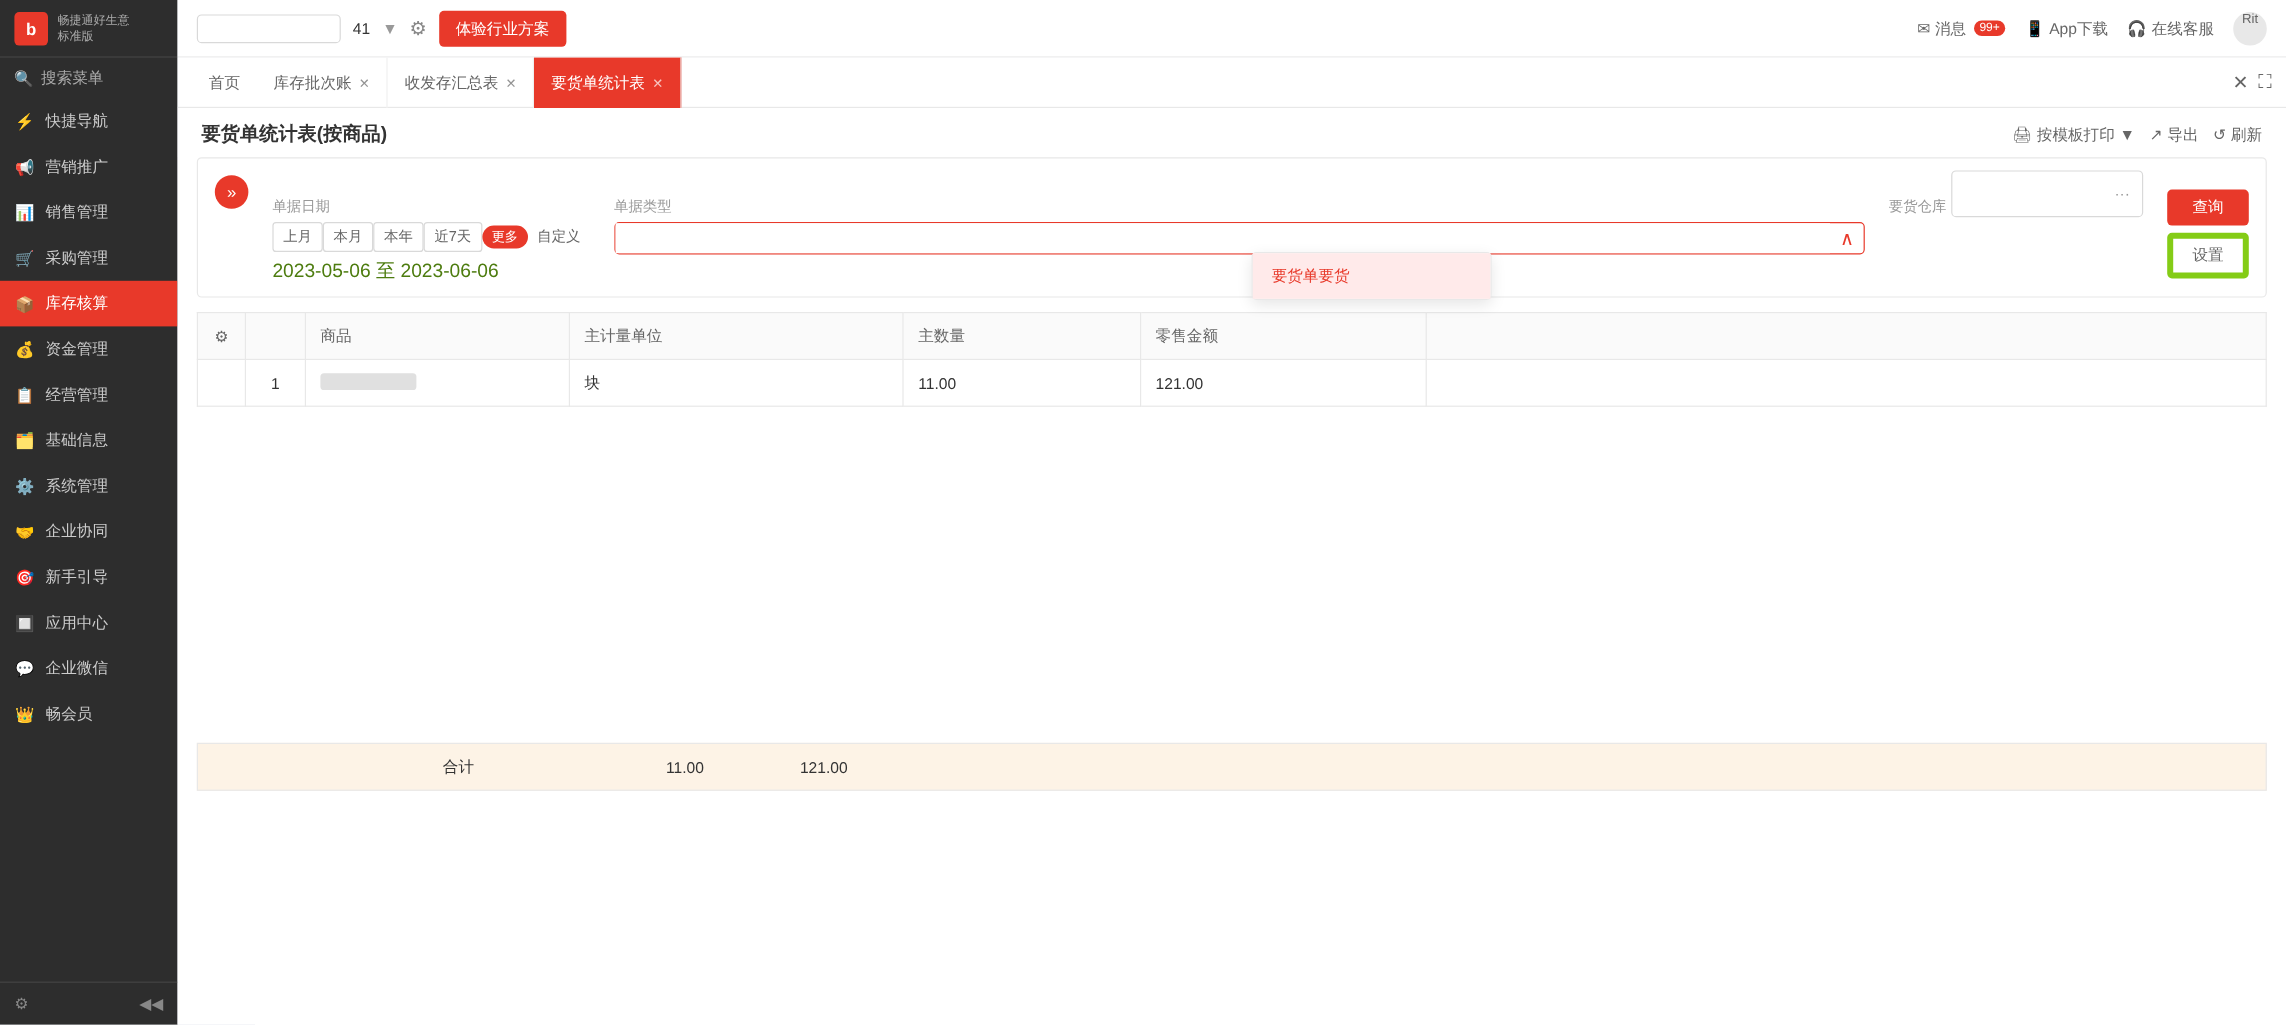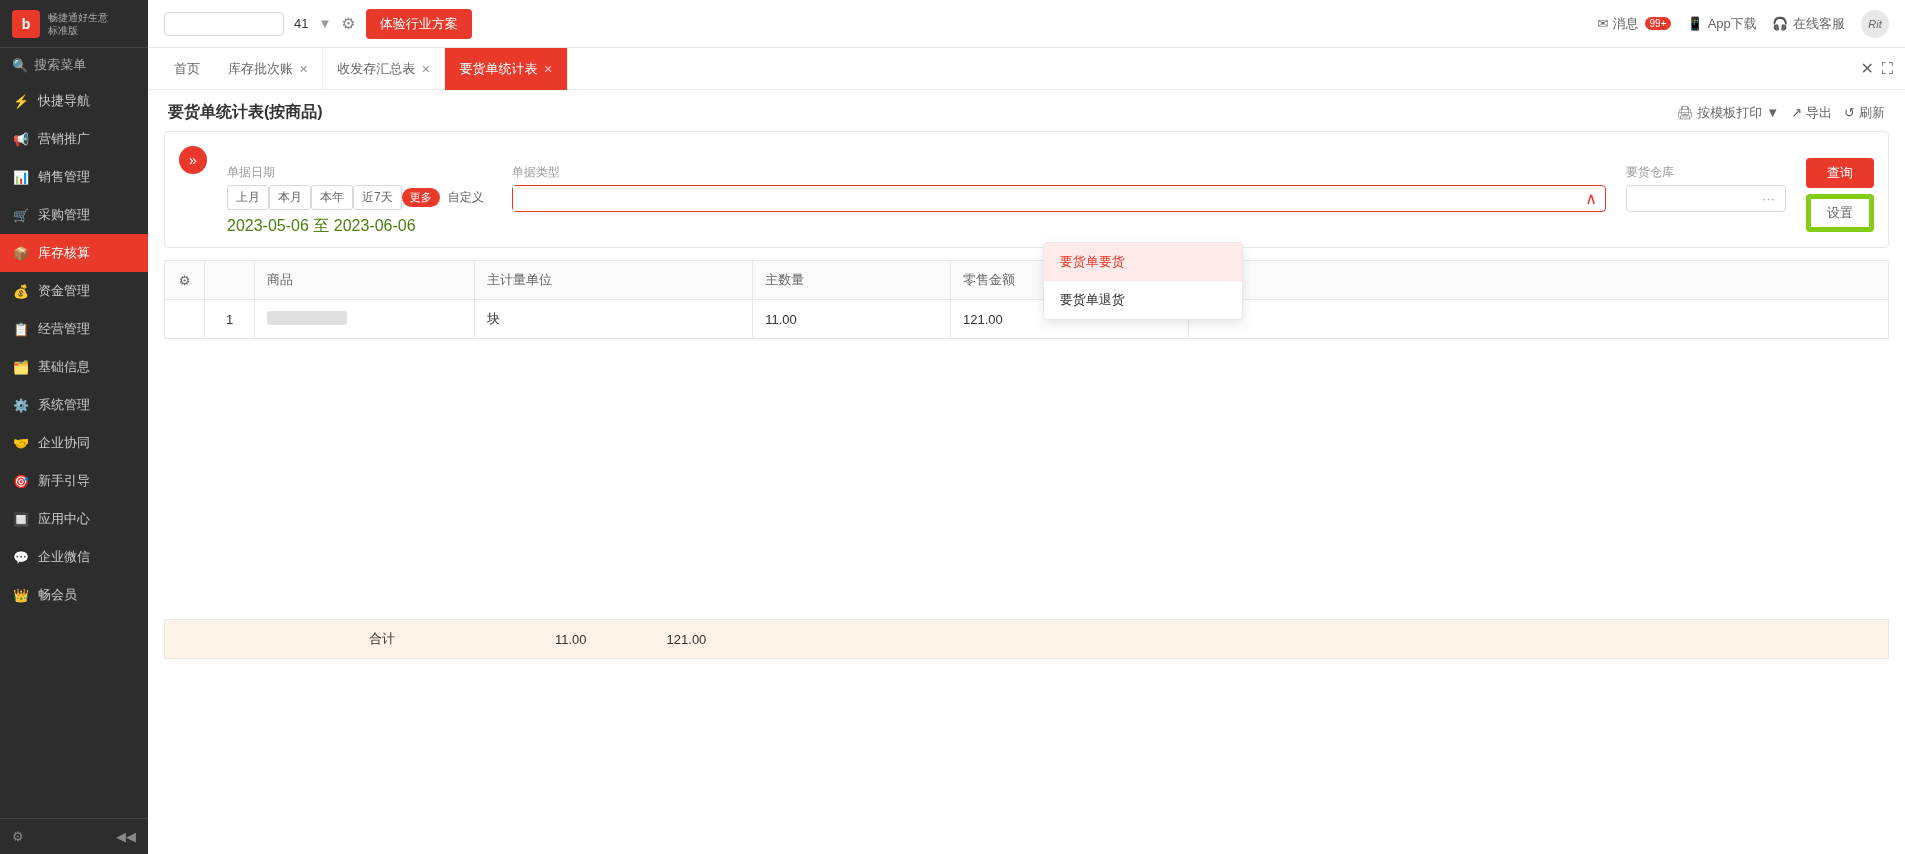--- a/index.html
+++ b/index.html
@@ -230,21 +230,21 @@
     .filter-type-input {
       border: none;
       outline: none;
       padding: 5px 10px;
       font-size: 13px;
       flex: 1;
       min-width: 200px;
     }
     .filter-type-clear { color: #e8392a; cursor: pointer; padding: 0 8px; font-size: 16px; }
 
-    .filter-warehouse-group { display: flex; flex-direction: column; gap: 4px; }
+    .filter-warehouse-group { display: flex; flex-direction: row; gap: 4px; }
     .filter-warehouse-input { display: flex; align-items: center; border: 1px solid #d9d9d9; border-radius: 4px; padding: 5px 10px; gap: 8px; min-width: 160px; }
     .filter-warehouse-dots { color: #999; cursor: pointer; }
 
     .filter-actions { display: flex; flex-direction: column; gap: 6px; margin-left: auto; padding-top: 16px; }
     .btn-query {
       background: #e8392a;
       color: white;
       border: none;
       border-radius: 4px;
       padding: 6px 20px;
@@ -258,21 +258,21 @@
       border-radius: 4px;
       padding: 5px 16px;
       font-size: 13px;
       cursor: pointer;
       color: #666;
     }
 
     
     .dropdown-overlay {
       position: absolute;
-      top: 56px;
+      top: 24px;
       left: 530px;
       width: 200px;
       background: #fff;
       border: 1px solid #e8e8e8;
       border-radius: 4px;
       box-shadow: 0 4px 12px rgba(0,0,0,0.1);
       z-index: 100;
     }
     .dropdown-item {
       padding: 10px 16px;
@@ -417,21 +417,21 @@
         <span class="badge">99+</span>
       </div>
       <div class="topbar-action">
         <span>📱</span>
         <span>App下载</span>
       </div>
       <div class="topbar-action">
         <span>🎧</span>
         <span>在线客服</span>
       </div>
-      <div class="avatar" style="background:#e8e8e8; display:flex; align-items:center; justify-content:center; font-size:11px; color:#666;font-style:italic;">
+      <div class="avatar" style="background:#e8e8e8; display:flex; align-items:flex-start; justify-content:center; font-size:11px; color:#666;">
         <span>Rit</span>
       </div>
     </div>
   </div>
 
   <div class="tabbar">
     <div class="tab-home">
       <span>首页</span>
     </div>
     <div class="tab-item">
@@ -492,23 +492,20 @@
 
         <div class="filter-type-group">
           <div class="filter-label">单据类型</div>
           <div class="filter-type-input-row">
             <input class="filter-type-input" value="" style="">
             <span class="filter-type-clear">∧</span>
 
             <div class="dropdown-overlay">
               <div class="dropdown-item selected">
                 <span>要货单要货</span>
-              </div>
-              <div class="dropdown-item">
-                <span>要货单退货</span>
               </div>
             </div>
           </div>
         </div>
 
         <div class="filter-warehouse-group">
           <div class="filter-label">要货仓库</div>
           <div class="filter-warehouse-input">
             <span style="flex:1; font-size:13px; color:#333;"></span>
             <span class="filter-warehouse-dots">···</span>

